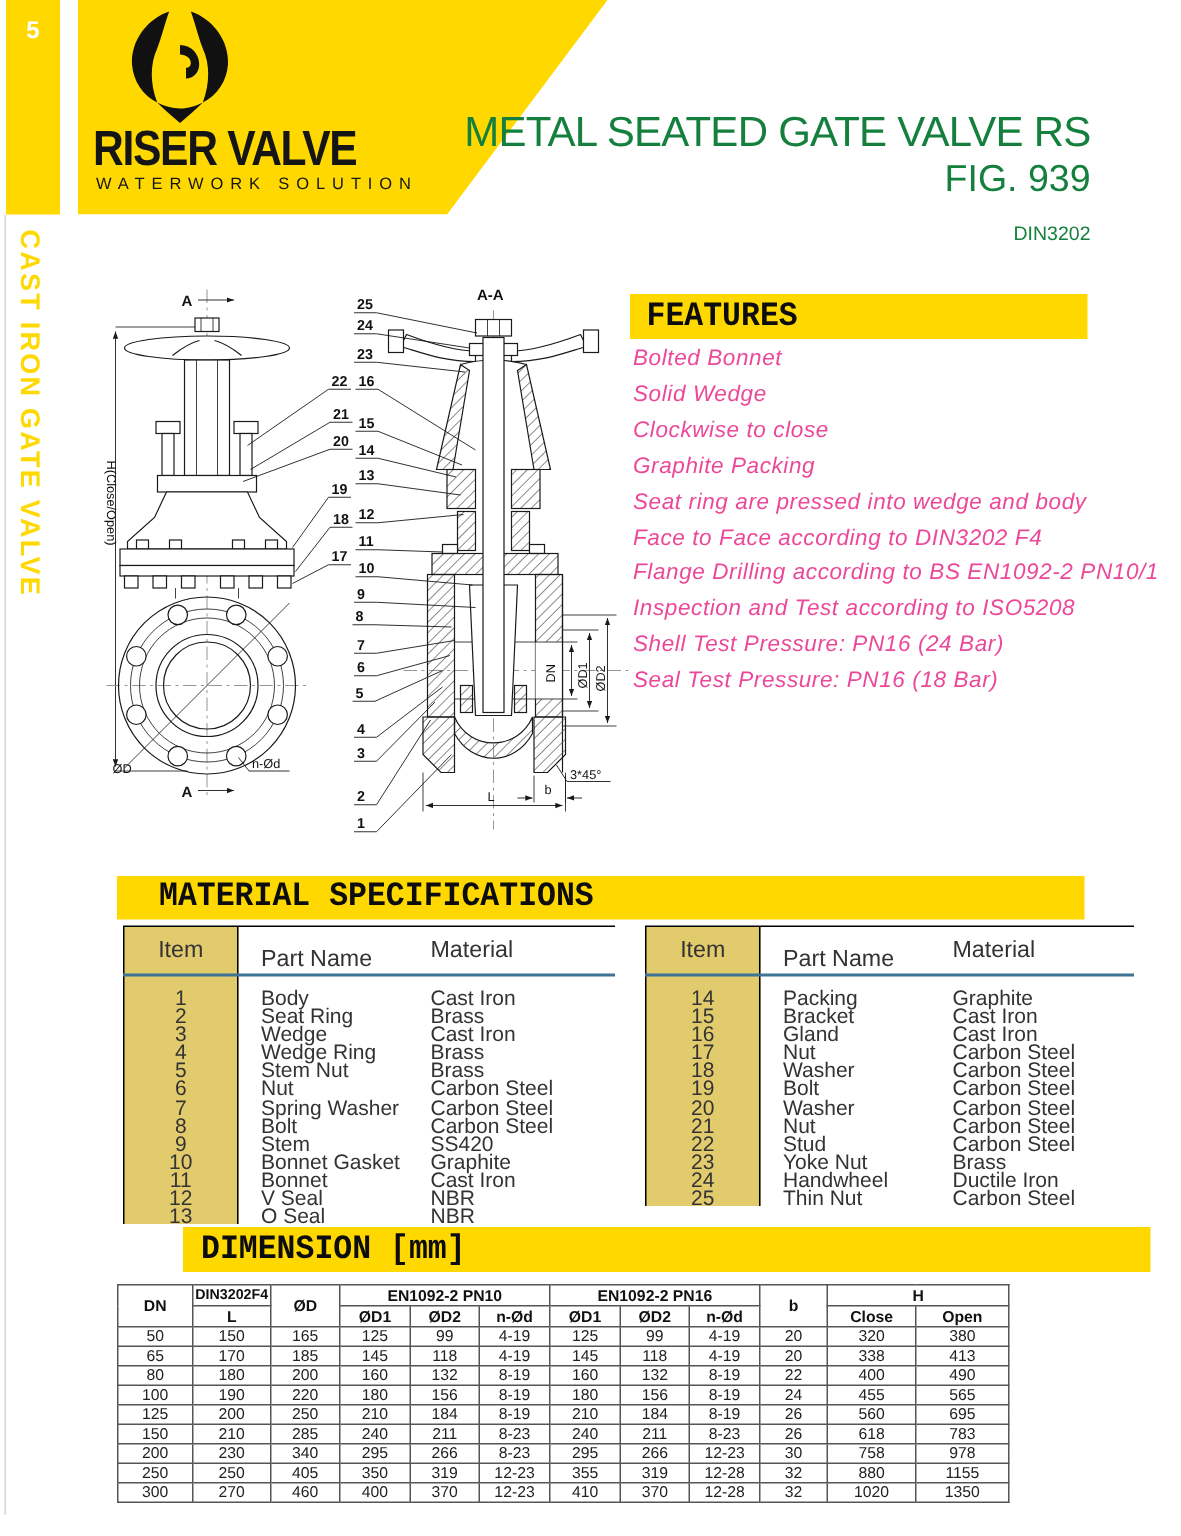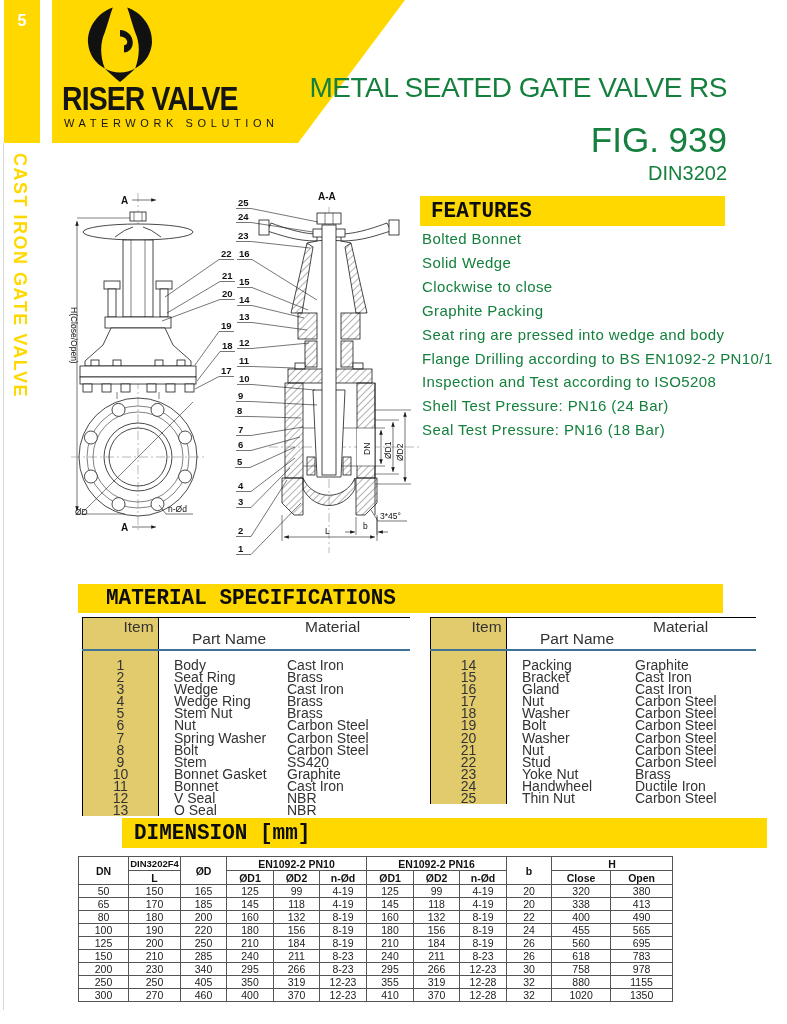--- a/index.html
+++ b/index.html
@@ -22,41 +22,41 @@
   
   .banner-svg { position:absolute; left:52px; top:0; }
   .brand-name {
     position:absolute; left:62px; top:80px; font-size:33px; font-weight:bold; color:#151515;
     letter-spacing:-1px; transform:scaleX(0.86); transform-origin:left center; white-space:nowrap;
   }
   .brand-tagline { position:absolute; left:64px; top:117px; font-size:11px; letter-spacing:4.6px; color:#151515; white-space:nowrap; }
 
   .title-block { position:absolute; right:60px; top:72px; text-align:right; color:#15803d; }
   .title-main { font-size:28px; letter-spacing:-0.5px; white-space:nowrap; }
-  .title-fig  { font-size:35px; margin-top:16px; }
-  .title-std  { font-size:20px; margin-top:2px; }
+  .title-fig  { font-size:25px; margin-top:1px; }
+  .title-std  { font-size:13px; margin-top:14px; }
 
   
   .band { position:absolute; background:var(--yellow); display:flex; align-items:center;font-family:Liberation Mono, monospace; }
   .band > span { font-weight:bold; font-size:21px; color:#0d0d0d; letter-spacing:0; transform:scaleY(1.08); }
   .band-features { left:420px; top:196px; width:305px; height:30px; padding-left:11px; }
   .band-materials { left:78px; top:584px; width:645px; height:29px; padding-left:28px; }
   .band-dimension { left:78px; top:818px; width:645px; height:30px; padding-left:12px;margin-left:44px; }
 
   
   .features-list { position:absolute; left:422px; top:227px; width:360px; }
-  .feature-line { font-size:15px; line-height:23.9px; color:#15803d; letter-spacing:0.4px; white-space:nowrap; }
+  .feature-line { font-size:15px; line-height:23.9px; color:#ec4899; letter-spacing:0.4px; white-space:nowrap;font-style:italic; }
 
   
   .mat-table { position:absolute; top:617px; border-top:1px solid #000; }
   .mat-left  { left:82px;  width:328px; }
   .mat-right { left:430px; width:326px; }
   .mat-khaki { position:absolute; left:0; top:0; bottom:0; width:77px; background:var(--khaki);
                border-left:1px solid #000; border-right:1px solid #000; }
-  .mat-header { position:relative; display:flex; height:31px; font-size:15.5px; color:#333;padding-left:18px; }
+  .mat-header { position:relative; display:flex; height:31px; align-items:center; font-size:15.5px; color:#333; }
   .mat-divider { position:relative; height:2px; background:var(--blue); }
   .mat-body { position:relative; padding-top:8px; }
   .mat-row { display:flex; height:12.1px; font-size:14px; color:#333; line-height:12.1px; }
   .mc-item { width:77px; text-align:center; flex:none; }
   .mc-part { width:116px; padding-left:15px; flex:none; white-space:nowrap; }
   .mc-mat  { flex:1; padding-left:12px; white-space:nowrap; }
   .mat-header .mc-part { padding-left:15px;margin-top:12px; }
   .mat-header .mc-mat  { padding-left:12px; }
 
   
@@ -111,20 +111,21 @@
 
   <div class="band band-features">
     <span>FEATURES</span>
   </div>
   <div class="features-list" id="features-list">
       <div class="feature-line">Bolted Bonnet</div>
       <div class="feature-line">Solid Wedge</div>
       <div class="feature-line">Clockwise to close</div>
       <div class="feature-line">Graphite Packing</div>
       <div class="feature-line">Seat ring are pressed into wedge and body</div>
+      <div class="feature-line">Face to Face according to DIN3202 F4</div>
       <div class="feature-line">Flange Drilling according to BS EN1092-2 PN10/1</div>
       <div class="feature-line">Inspection and Test according to ISO5208</div>
       <div class="feature-line">Shell Test Pressure: PN16 (24 Bar)</div>
       <div class="feature-line">Seal Test Pressure: PN16 (18 Bar)</div>
     </div>
 
   <svg class="drawing" id="drawing" width="370" height="390" viewBox="0 0 370 390">
     <defs>
       <pattern id="hatch" width="5" height="5" patternUnits="userSpaceOnUse" patternTransform="rotate(45)">
         <line x1="0" y1="0" x2="0" y2="5" stroke="#555" stroke-width="0.9"></line>

